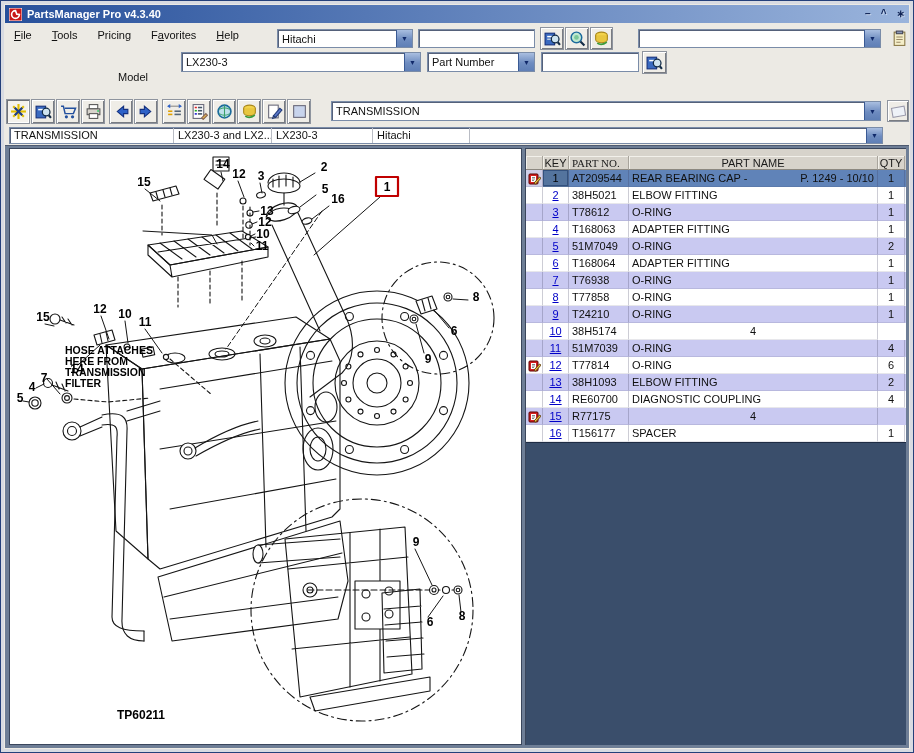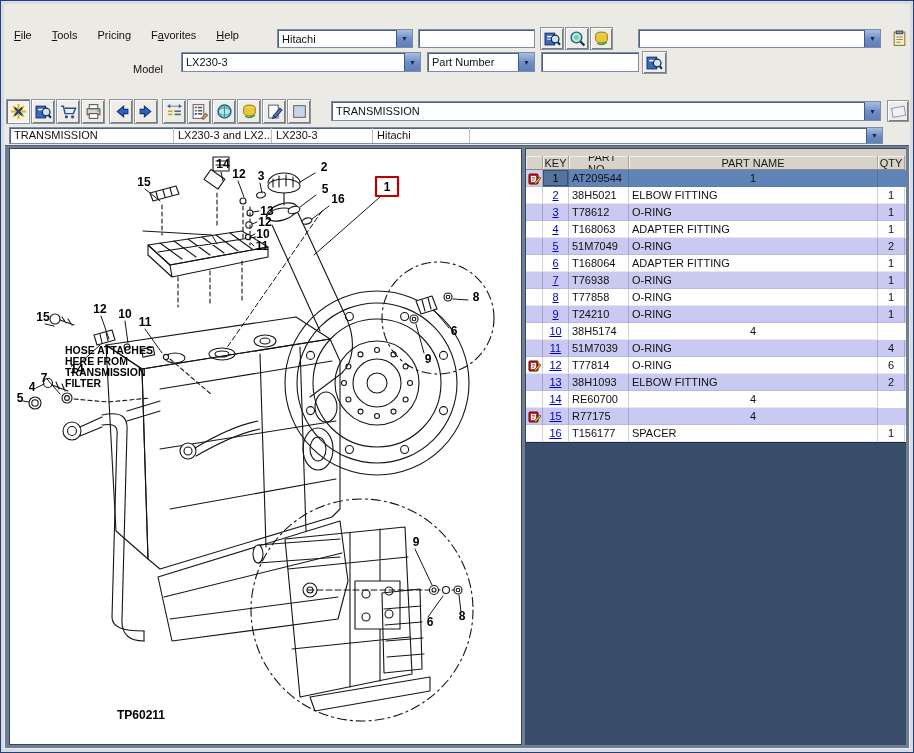--- a/index.html
+++ b/index.html
@@ -53,21 +53,21 @@
   .diagram-pane{position:absolute;left:4px;top:2px;width:513px;height:597px;background:#fff;
     border:1px solid #3A465C;}
   .diagram-pane svg{position:absolute;left:0;top:0;}
   .table-pane{position:absolute;left:520px;top:2px;width:381px;height:597px;background:#fff;
     border-left:1px solid #3A465C;border-top:1px solid #3A465C;display:flex;flex-direction:column;
     font-size:11px;}
   .t-head{display:grid;grid-template-columns:17px 26px 60px 249px 27px;height:21px;flex:0 0 auto;
     background:#D7D3CB;color:#1A1A1A;}
   .t-head>div{border-right:1px solid #A8A49C;border-bottom:1px solid #8C8880;
     box-shadow:inset 1px 1px 0 #F2F0EA;display:flex;align-items:center;justify-content:center;overflow:hidden;margin-top:7px;}
-  .t-head>div.al{justify-content:flex-start;padding-left:19px;}
+  .t-head>div.al{justify-content:flex-start;padding-left:3px;font-family:Liberation Serif, serif;}
   .t-row{display:grid;grid-template-columns:17px 26px 60px 249px 27px;height:17px;flex:0 0 auto;
     background:#fff;color:#101010;}
   .t-row.alt{background:var(--rowalt,#C9C9F1);}
   .t-row.selected{background:var(--rowsel,#6083B8);}
   .t-row>div{border-right:1px solid rgba(60,60,90,.25);border-bottom:1px solid rgba(60,60,90,.12);
     display:flex;align-items:center;overflow:hidden;white-space:nowrap;}
   .c-icon{justify-content:center;}
   .t-row.selected .c-icon{background:#CFCFE8;}
   .c-key{justify-content:center;}
   .c-key a{color:var(--link,#0000C8);text-decoration:underline;cursor:pointer;}
@@ -76,20 +76,34 @@
   .c-name .pageref{margin-left:auto;padding-right:3px;}
   .c-qty{justify-content:center;}
   .t-fill{flex:1 1 auto;background:var(--tfill,#3A4E6B);border-top:1px solid #1E2C44;}
   .note-icon svg{width:13px;height:13px;display:block;}
 </style>
 </head>
 <body>
 
 <div class="window">
 
+  <div class="titlebar">
+    <span class="logo">
+      <svg viewBox="0 0 16 16">
+          <rect width="16" height="16" fill="#C81818" stroke="#FFF" stroke-width="1.2"></rect>
+          <path d="M8,3.2 a4.8,4.8 0 1 0 4.8,4.8 l-3.2,-0.4 z" fill="none" stroke="#fff" stroke-width="2"></path>
+        </svg>
+    </span>
+    <span>PartsManager Pro v4.3.40</span>
+    <span class="win-controls" id="win-controls">
+        <span class="win-btn">−</span>
+        <span class="win-btn">^</span>
+        <span class="win-btn">∗</span>
+      </span>
+  </div>
 
   <div class="menubar">
     <div id="menu-items">
         <div class="menu-item"><span></span><span style="text-decoration: underline;">F</span><span>ile</span></div>
         <div class="menu-item"><span></span><span style="text-decoration: underline;">T</span><span>ools</span></div>
         <div class="menu-item"><span>Pricing</span><span style="text-decoration: underline;"></span><span></span></div>
         <div class="menu-item"><span>F</span><span style="text-decoration: underline;">a</span><span>vorites</span></div>
         <div class="menu-item"><span></span><span style="text-decoration: underline;">H</span><span>elp</span></div>
       </div>
   </div>
@@ -128,21 +142,21 @@
     <span class="arrow">▼</span>
   </div>
   <div class="btn" style="left:888px;top:26px;width:20px;height:22px;border-color:transparent;box-shadow:none;background:transparent;">
     <svg viewBox="0 0 16 16">
         <rect x="3" y="2" width="10" height="12.5" fill="#F4EEC8" stroke="#887744"></rect>
         <rect x="5" y="1" width="6" height="2.5" fill="#8A98B8" stroke="#445"></rect>
         <path d="M5,6.5 h6 M5,9 h6 M5,11.5 h4" stroke="#998866"></path>
       </svg>
   </div>
 
-  <div class="label" style="left:117px;top:62px;width:60px;text-align:center;">Model</div>
+  <div class="label" style="left:117px;top:70px;width:60px;text-align:left;">Model</div>
   <div class="combo" style="left:180px;top:51px;width:240px;height:20px;">
     <span>LX230-3</span>
     <span class="arrow">▼</span>
   </div>
   <div class="combo" style="left:426px;top:51px;width:108px;height:20px;">
     <span>Part Number</span>
     <span class="arrow">▼</span>
   </div>
   <div class="field" style="left:540px;top:51px;width:98px;height:20px;">
     <span></span>
@@ -474,20 +488,24 @@
                 <svg viewBox="0 0 13 13">
                   <rect x="1" y="2" width="9" height="10" rx="1" fill="#D42020" stroke="#5A0000"></rect>
                   <rect x="3" y="4" width="5" height="6" fill="#fff"></rect>
                   <path d="M4,5.5 h3 M4,7 h3 M4,8.5 h2" stroke="#888"></path>
                   <path d="M6,11 l5.5,-6 1.5,1.2 -5.5,6 z" fill="#F0C040" stroke="#604010"></path>
                 </svg>
               </span>
             </div>
             <div class="c-key">1</div>
             <div class="c-pn">AT209544</div>
+            <div class="c-name">
+              <span>REAR BEARING CAP -</span>
+              <span class="pageref">P. 1249 - 10/10</span>
+            </div>
             <div class="c-qty">1</div>
           </div>
           <div class="t-row">
             <div class="c-icon"></div>
             <div class="c-key">
               <a>2</a>
             </div>
             <div class="c-pn">38H5021</div>
             <div class="c-name">
               <span>ELBOW FITTING</span>
@@ -620,20 +638,23 @@
               <span>ELBOW FITTING</span>
             </div>
             <div class="c-qty">2</div>
           </div>
           <div class="t-row">
             <div class="c-icon"></div>
             <div class="c-key">
               <a>14</a>
             </div>
             <div class="c-pn">RE60700</div>
+            <div class="c-name">
+              <span>DIAGNOSTIC COUPLING</span>
+            </div>
             <div class="c-qty">4</div>
           </div>
           <div class="t-row alt">
             <div class="c-icon">
               <span class="note-icon">
                 <svg viewBox="0 0 13 13">
                   <rect x="1" y="2" width="9" height="10" rx="1" fill="#D42020" stroke="#5A0000"></rect>
                   <rect x="3" y="4" width="5" height="6" fill="#fff"></rect>
                   <path d="M4,5.5 h3 M4,7 h3 M4,8.5 h2" stroke="#888"></path>
                   <path d="M6,11 l5.5,-6 1.5,1.2 -5.5,6 z" fill="#F0C040" stroke="#604010"></path>

